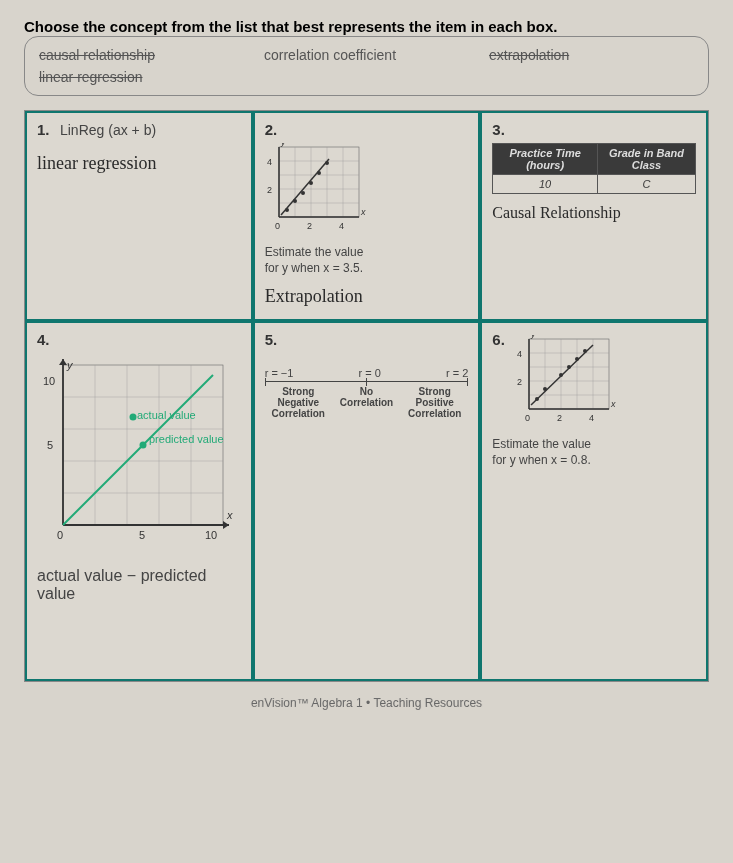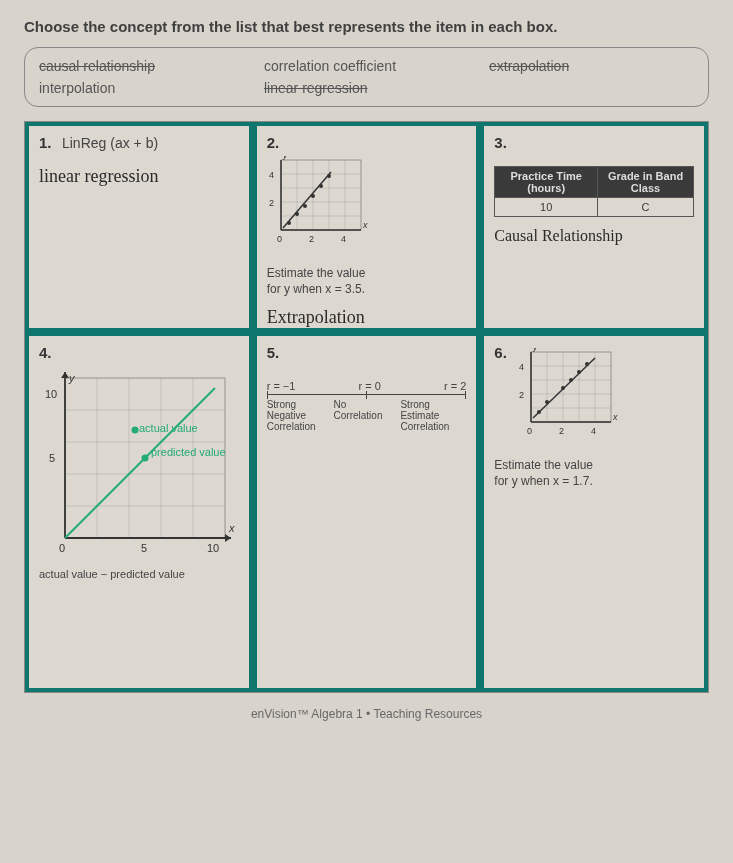--- a/index.html
+++ b/index.html
@@ -6,86 +6,85 @@
   body {
     width: 733px;
     height: 863px;
     background: #d8d4cc;
     font-family: Arial, sans-serif;
     color: #3a3a3a;
     padding: 18px 24px 10px 24px;
     position: relative;
     overflow: hidden;
   }
-  .instruction { font-weight: bold; font-size: 15px; color: #404040; margin-bottom: 12px; }
+  .instruction { font-weight: bold; font-size: 15px; color: #000000; margin-bottom: 1px; }
   .concept-box {
     border: 1px solid #888;
     border-radius: 14px;
     padding: 10px 14px;
     display: grid;
     grid-template-columns: 1fr 1fr 1fr;
     gap: 6px 20px;
     font-size: 14px;
     color: #555;
     margin-bottom: 14px;
   }
   .strike { text-decoration: line-through; }
   .grid {
     border: 1px solid #888;
     display: grid;
     grid-template-columns: 1fr 1fr 1fr;
     grid-template-rows: 210px 360px;
     background: #dcd8d0;
   }
   .cell {
-    border: 4px solid #0f766e;
+    border: 2px solid #0f766e;
     padding: 8px 10px;
     position: relative;
     overflow: hidden;
   }
   .qnum { font-weight: bold; font-size: 15px; color: #333; display: inline-block; margin-right: 6px; }
   .printed { font-size: 14px; color: #444; }
   .handwrite { font-family: 'Comic Sans MS', cursive; font-size: 18px; color: #2a2a2a; margin-top: 14px; }
   .handwrite2 { font-family: 'Comic Sans MS', cursive; font-size: 18px; color: #2a2a2a; margin-top: 10px; }
   svg { display: block; }
 
   
   .mini-graph { margin-top: 4px; }
-  .graph-caption { font-size: 12px; color: #444; margin-top: 20px; line-height: 1.3; }
+  .graph-caption { font-size: 12px; color: #444; margin-top: 12px; line-height: 1.3; }
 
   
-  table.band { border-collapse: collapse; font-size: 11px; margin-top: 14px; }
+  table.band { border-collapse: collapse; font-size: 11px; margin-top: 4px; font-style: italic; }
   table.band th, table.band td { border: 1px solid #555; padding: 3px 6px; text-align: center; }
   table.band th { background: #3a3a3a; color: #ddd; font-weight: bold; }
 
   
   .corr-wrap { margin-top: 18px; font-size: 11px; color: #444; }
   .corr-line { display: flex; justify-content: space-between; }
   .corr-bar { border-top: 1px solid #444; position: relative; margin: 2px 0 4px 0; }
   .corr-bar::before, .corr-bar::after, .corr-bar .mid {
     content: ''; position: absolute; top: -4px; width: 1px; height: 8px; background: #444;
   }
   .corr-bar::before { left: 0; }
   .corr-bar::after { right: 0; }
   .corr-bar .mid { left: 50%; }
   .corr-labels { display: flex; justify-content: space-between; font-size: 10px; line-height: 1.1; }
-  .corr-labels div { width: 33%; text-align: left; }
+  .corr-labels div { width: 33%; text-align: center; font-weight: bold; }
 
   .footer { text-align: center; font-size: 12px; color: #666; margin-top: 14px; transform: perspective(500px) rotateX(8deg); }
 </style>
 </head>
 <body>
 
 <div class="instruction">Choose the concept from the list that best represents the item in each box.</div>
 
 <div class="concept-box">
   <span class="strike">causal relationship</span>
   <span>correlation coefficient</span>
   <span class="strike">extrapolation</span>
-  <span>interpolation</span>
   <span class="strike">linear regression</span>
 </div>
 
 <div class="grid">
 
   <div class="cell">
     <span class="qnum">1.</span>
     <span class="printed">LinReg (ax + b)</span>
     <div class="handwrite">linear regression</div>
   </div>
@@ -170,38 +169,38 @@
       <text x="112" y="88" font-size="11" fill="#2a7">predicted value</text>
       <text x="100" y="64" font-size="11" fill="#2a7">actual value</text>
       <text x="6" y="30" font-size="11" fill="#333">10</text>
       <text x="10" y="94" font-size="11" fill="#333">5</text>
       <text x="20" y="184" font-size="11" fill="#333">0</text>
       <text x="102" y="184" font-size="11" fill="#333">5</text>
       <text x="168" y="184" font-size="11" fill="#333">10</text>
       <text x="190" y="164" font-size="11" fill="#333" font-style="italic">x</text>
       <text x="30" y="14" font-size="11" fill="#333" font-style="italic">y</text>
     </svg>
-    <div class="printed" style="font-size:11px;margin-top:0">actual value − predicted value</div>
+    <div class="printed" style="font-size:16px;margin-top:12px">actual value − predicted value</div>
   </div>
 
   <div class="cell">
     <span class="qnum">5.</span>
     <div class="corr-wrap">
       <div class="corr-line">
         <span>r = −1</span>
         <span>r = 0</span>
         <span>r = 2</span>
       </div>
       <div class="corr-bar">
           <span class="mid"></span>
         </div>
       <div class="corr-labels">
         <div><span>Strong</span><br><span>Negative</span><br><span>Correlation</span></div>
         <div><span>No</span><br><span>Correlation</span></div>
-        <div><span>Strong</span><br><span>Estimate</span><br><span>Correlation</span></div>
+        <div><span>Strong</span><br><span>Positive</span><br><span>Correlation</span></div>
       </div>
     </div>
   </div>
 
   <div class="cell">
     <span class="qnum">6.</span>
     <svg class="mini-graph" width="110" height="90" viewBox="0 0 110 90" style="display:inline-block;vertical-align:top">
       <rect x="14" y="4" width="80" height="70" fill="none" stroke="#666" stroke-width="0.6"></rect>
       <g stroke="#999" stroke-width="0.4">
         <line x1="14" y1="18" x2="94" y2="18"></line>
@@ -227,19 +226,19 @@
       <text x="2" y="22" font-size="9" fill="#333">4</text>
       <text x="2" y="50" font-size="9" fill="#333">2</text>
       <text x="10" y="86" font-size="9" fill="#333">0</text>
       <text x="42" y="86" font-size="9" fill="#333">2</text>
       <text x="74" y="86" font-size="9" fill="#333">4</text>
       <text x="96" y="72" font-size="9" fill="#333" font-style="italic">x</text>
       <text x="16" y="2" font-size="9" fill="#333" font-style="italic">y</text>
     </svg>
     <div class="graph-caption">
       <span>Estimate the value</span><br>
-      <span>for y when x = 1.7.</span>
+      <span>for y when x = 0.8.</span>
     </div>
   </div>
 
 </div>
 
 <div class="footer">enVision™ Algebra 1 • Teaching Resources</div>
 
 </body></html>

